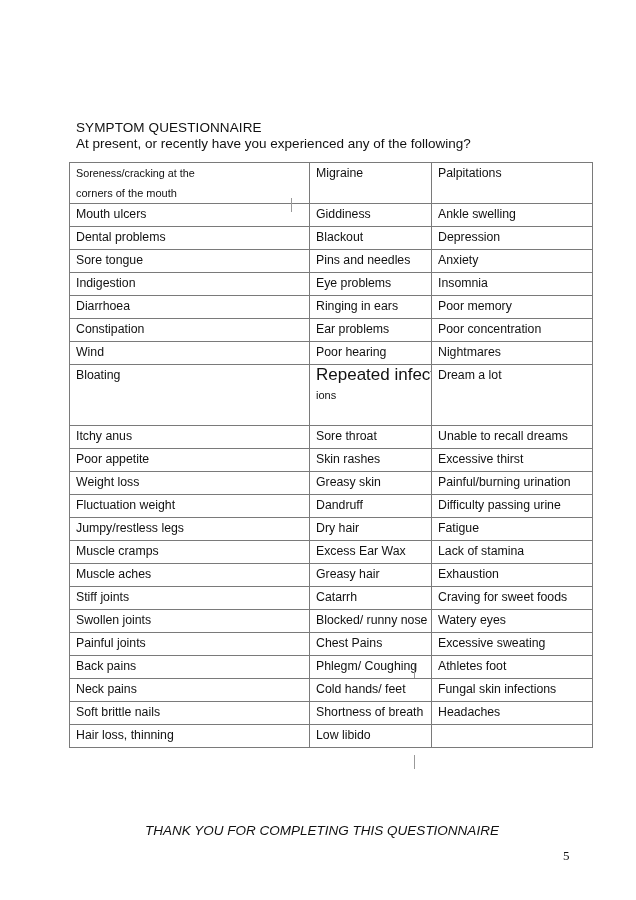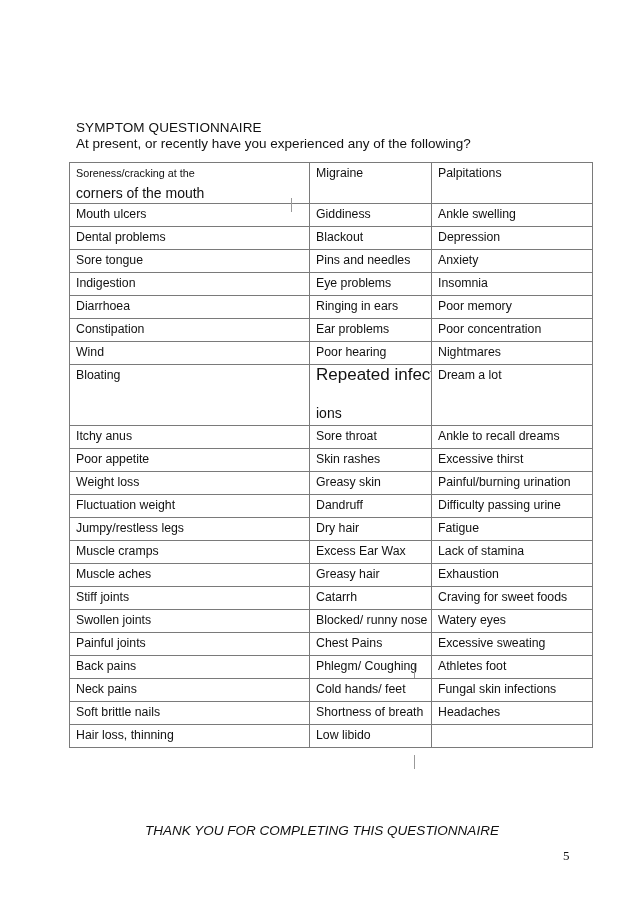--- a/index.html
+++ b/index.html
@@ -7,25 +7,25 @@
   .title { position:absolute; left:76px; top:120px; font-size:13.5px; font-weight:normal; letter-spacing:0.1px; }
   .subtitle { position:absolute; left:76px; top:136px; font-size:13.5px; }
   table.grid { position:absolute; left:69px; top:162px; width:523px; border-collapse:collapse; table-layout:fixed; }
   table.grid td { border:1px solid #7a7a7a; font-size:12.3px; padding:0 6px; vertical-align:top; height:22px; line-height:20px; white-space:nowrap; overflow:hidden; }
   col.c1 { width:240px; } col.c2 { width:122px; } col.c3 { width:161px; }
   tr.tall-first td { height:39px; }
   tr.tall-bloat td { height:60px; }
   .small { font-size:10.8px; }
   .first-cell { line-height:20px; }
   .first-cell .l1 { display:block; font-size:10.8px; }
-  .first-cell .l2 { display:block; font-size:14px; }
+  .first-cell .l2 { display:block; font-size:11px; }
   .indent1 { padding-left:6px; }
   .indent2 { padding-left:11px;margin-top:35px; }
   .rep .top { display:block; text-align:right; font-size:17px; padding-right:0px; }
-  .rep .bot { display:block; font-size:14px; margin-top:18px; }
+  .rep .bot { display:block; font-size:11px; }
   .cursor-mark { position:absolute; width:1px; background:#999; }
   .thanks { position:absolute; left:0; width:636px; text-align:center; top:823px; font-size:13.5px; font-style:italic; }
   .thanks span { position:relative; left:4px; }
   .pageno { position:absolute; left:563px; top:848px; font-family:"Liberation Serif", serif; font-size:13px; }
 </style>
 </head>
 <body>
 
 <div>
   <div class="title">SYMPTOM QUESTIONNAIRE</div>
@@ -85,21 +85,21 @@
         <td>Bloating</td>
         <td class="rep">
           <span class="top">Repeated infect</span>
           <span class="bot">ions</span>
         </td>
         <td>Dream a lot</td>
       </tr>
       <tr>
           <td>Itchy anus</td>
           <td class="indent1">Sore throat</td>
-          <td>Ankle to recall dreams</td>
+          <td>Unable to recall dreams</td>
         </tr>
       <tr>
           <td>Poor appetite</td>
           <td class="indent1">Skin rashes</td>
           <td>Excessive thirst</td>
         </tr>
       <tr>
           <td>Weight loss</td>
           <td class="indent1">Greasy skin</td>
           <td>Painful/burning urination</td>

